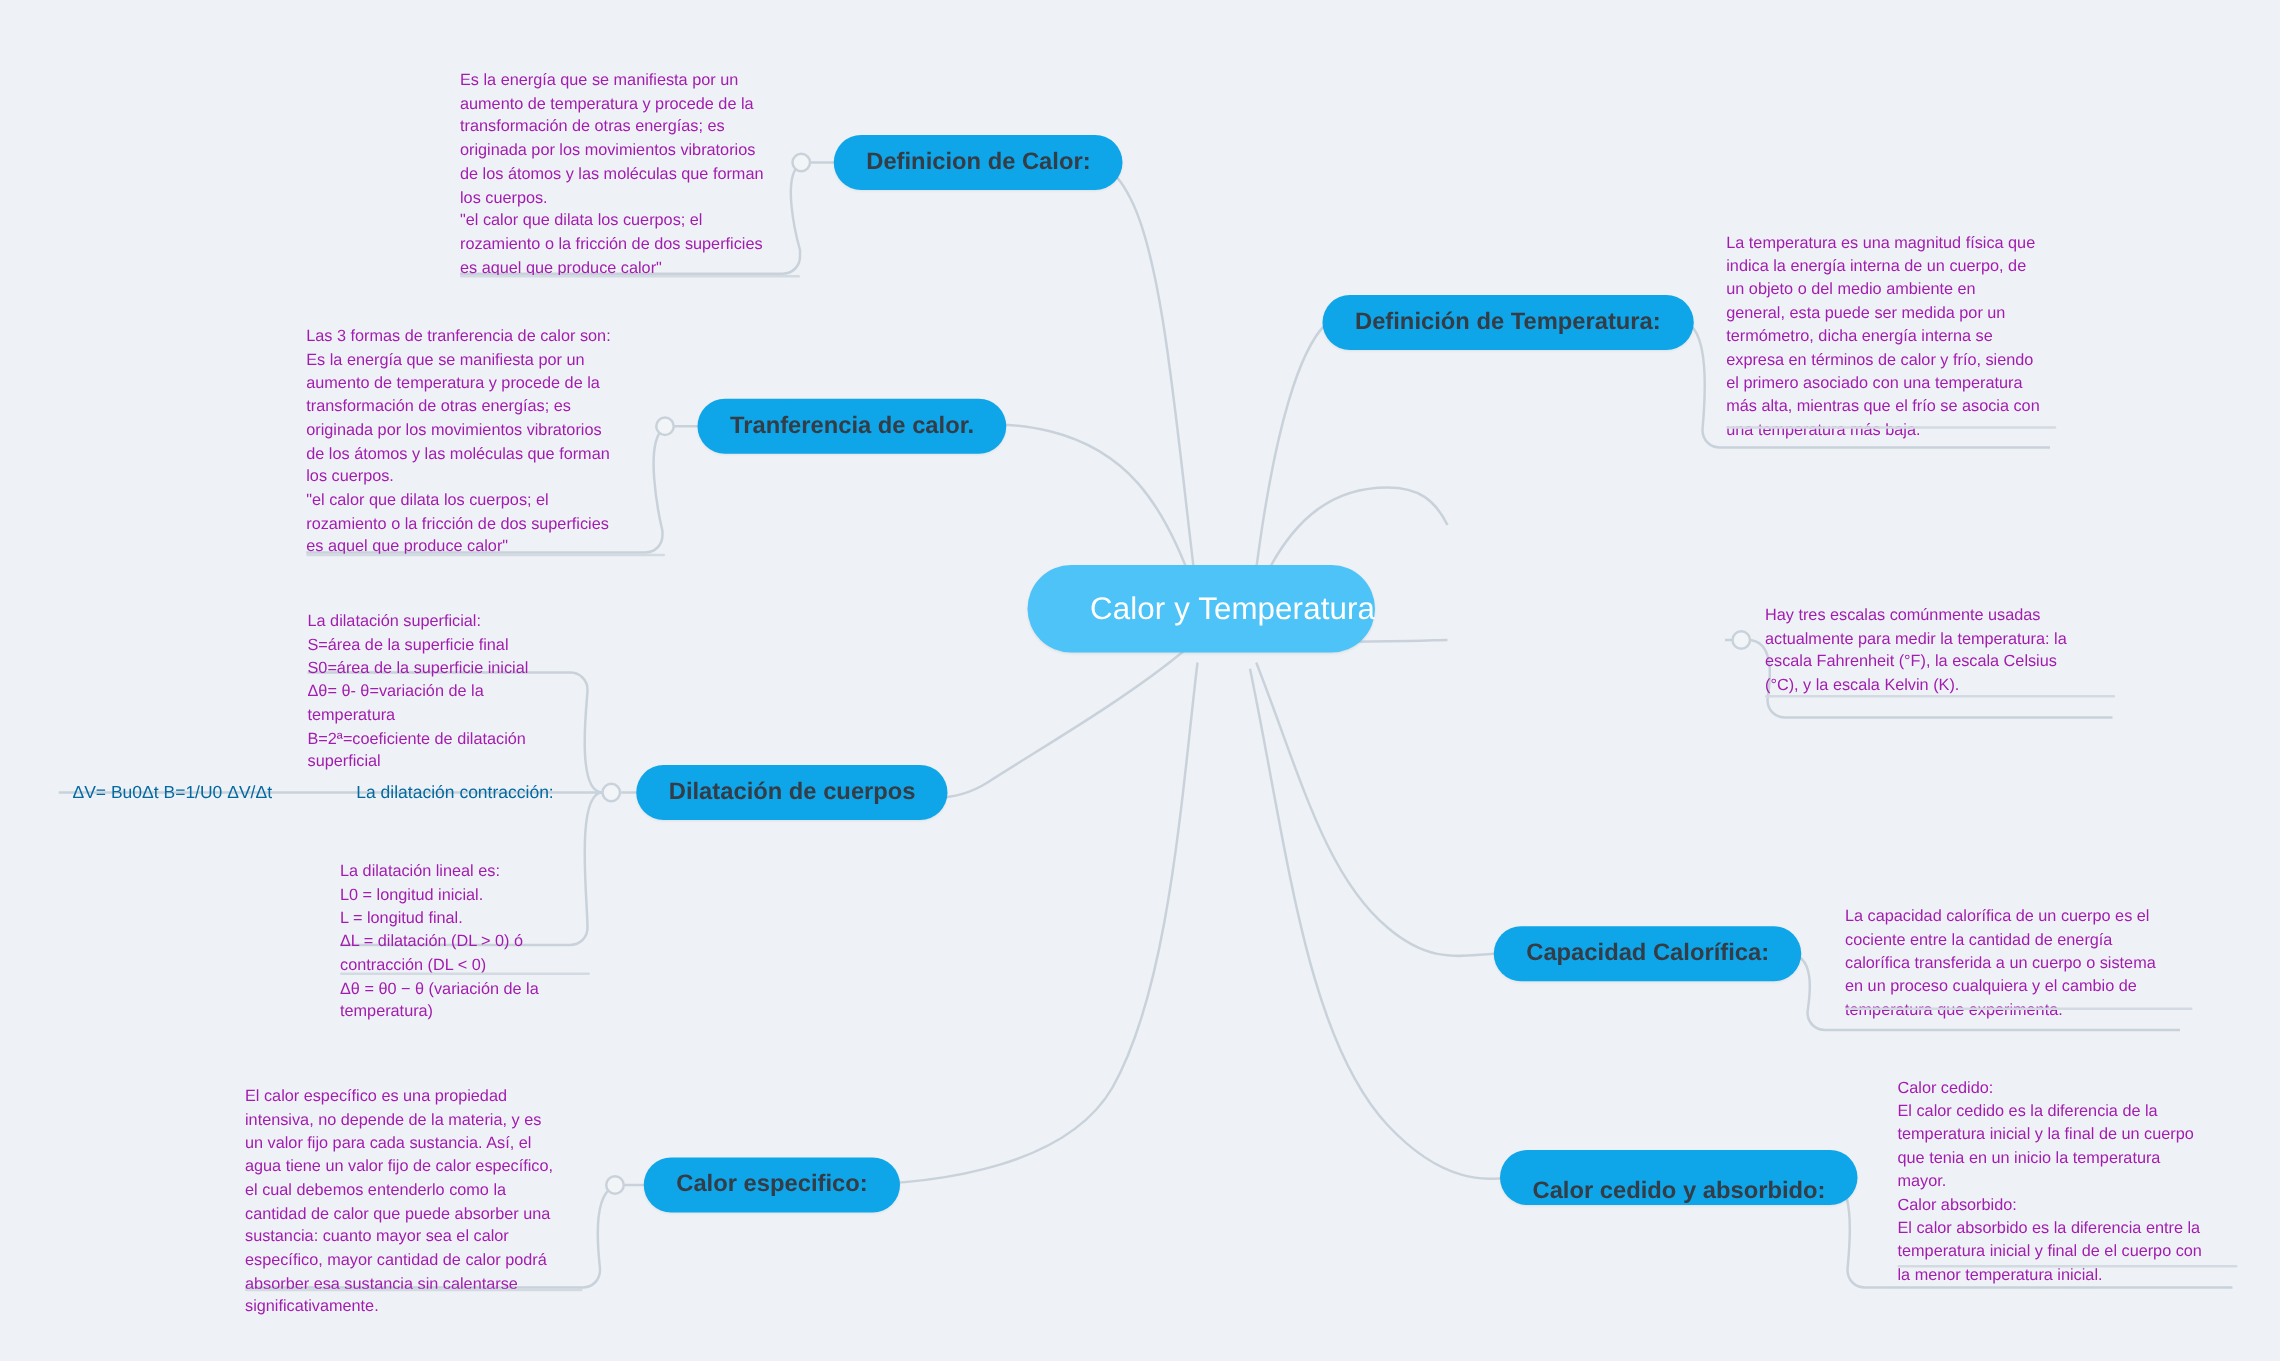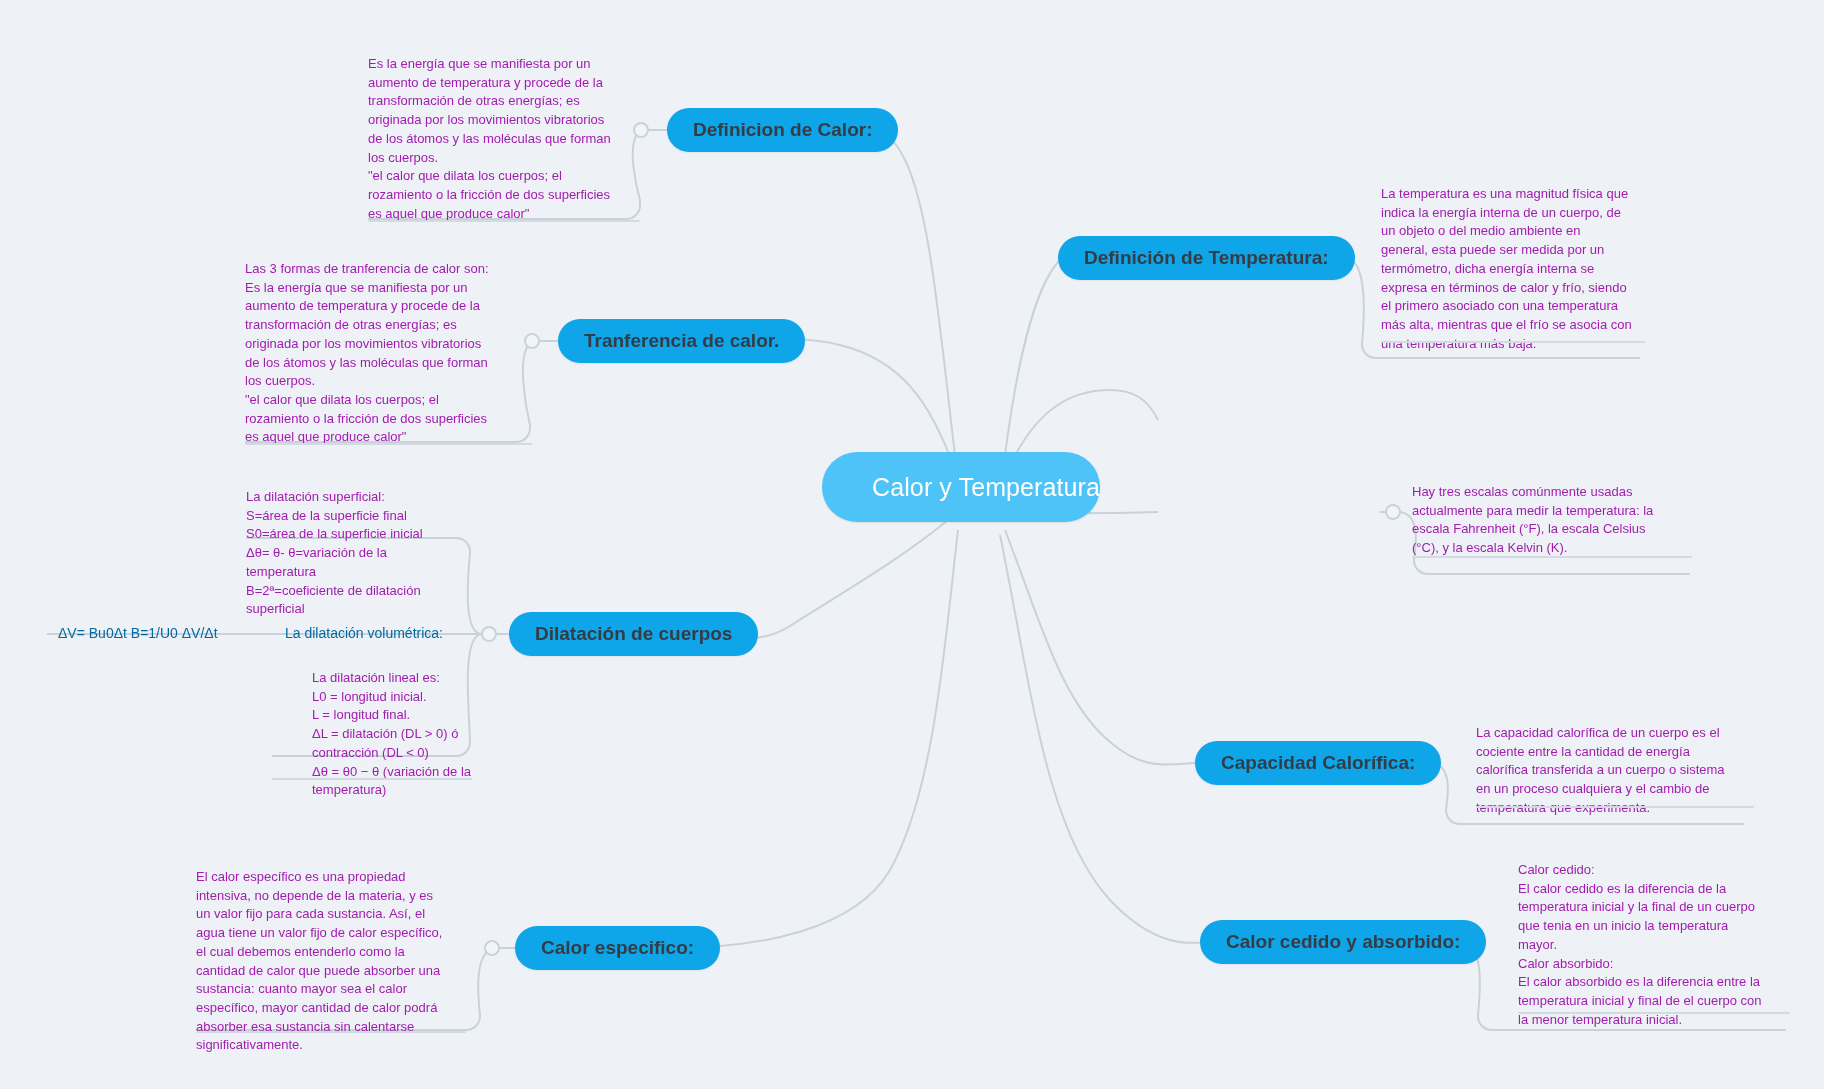--- a/index.html
+++ b/index.html
@@ -176,21 +176,21 @@
 
   <div class="branch-node" style="left:1058px; top:236px; height:44px;">
     <span>Definición de Temperatura:</span>
   </div>
 
 
   <div class="branch-node" style="left:1195px; top:741px; height:44px;">
     <span>Capacidad Calorífica:</span>
   </div>
 
-  <div class="branch-node" style="left:1200px; top:920px; height:44px;">
+  <div class="branch-node" style="left:1200px; top:920px; height:44px;align-items:flex-end;">
     <span>Calor cedido y absorbido:</span>
   </div>
 
   <div class="leaf" style="left:368px; top:55px; width:256px;">Es la energía que se manifiesta por un
 aumento de temperatura y procede de la
 transformación de otras energías; es
 originada por los movimientos vibratorios
 de los átomos y las moléculas que forman
 los cuerpos.
 "el calor que dilata los cuerpos; el
@@ -213,23 +213,23 @@
   <div class="leaf" style="left:246px; top:488px; width:250px;">La dilatación superficial:
   S=área de la superficie final
 S0=área de la superficie inicial
 Δθ= θ- θ=variación de la
 temperatura
 B=2ª=coeficiente de dilatación
 superficial</div>
   <div class="leaf-underline" style="left:246px; top:539px; width:0px;"></div>
 
   <div class="inline-formula" style="left:58px; top:625px;">ΔV= Bu0Δt     B=1/U0 ΔV/Δt</div>
-  <div class="inline-formula" style="left:285px; top:625px;">La dilatación volumétrica:</div>
-
-  <div class="leaf" style="left:272px; top:669px; width:200px;margin-left:40px;">La dilatación lineal es:
+  <div class="inline-formula" style="left:285px; top:625px;">La dilatación contracción:</div>
+
+  <div class="leaf" style="left:272px; top:688px; width:200px;">La dilatación lineal es:
 L0 = longitud inicial.
 L = longitud final.
 ΔL = dilatación (DL &gt; 0) ó
 contracción (DL &lt; 0)
 Δθ = θ0 − θ (variación de la
 temperatura)</div>
   <div class="leaf-underline" style="left:272px; top:778px; width:200px;"></div>
 
   <div class="leaf" style="left:196px; top:868px; width:258px;">El calor específico es una propiedad
 intensiva, no depende de la materia, y es

